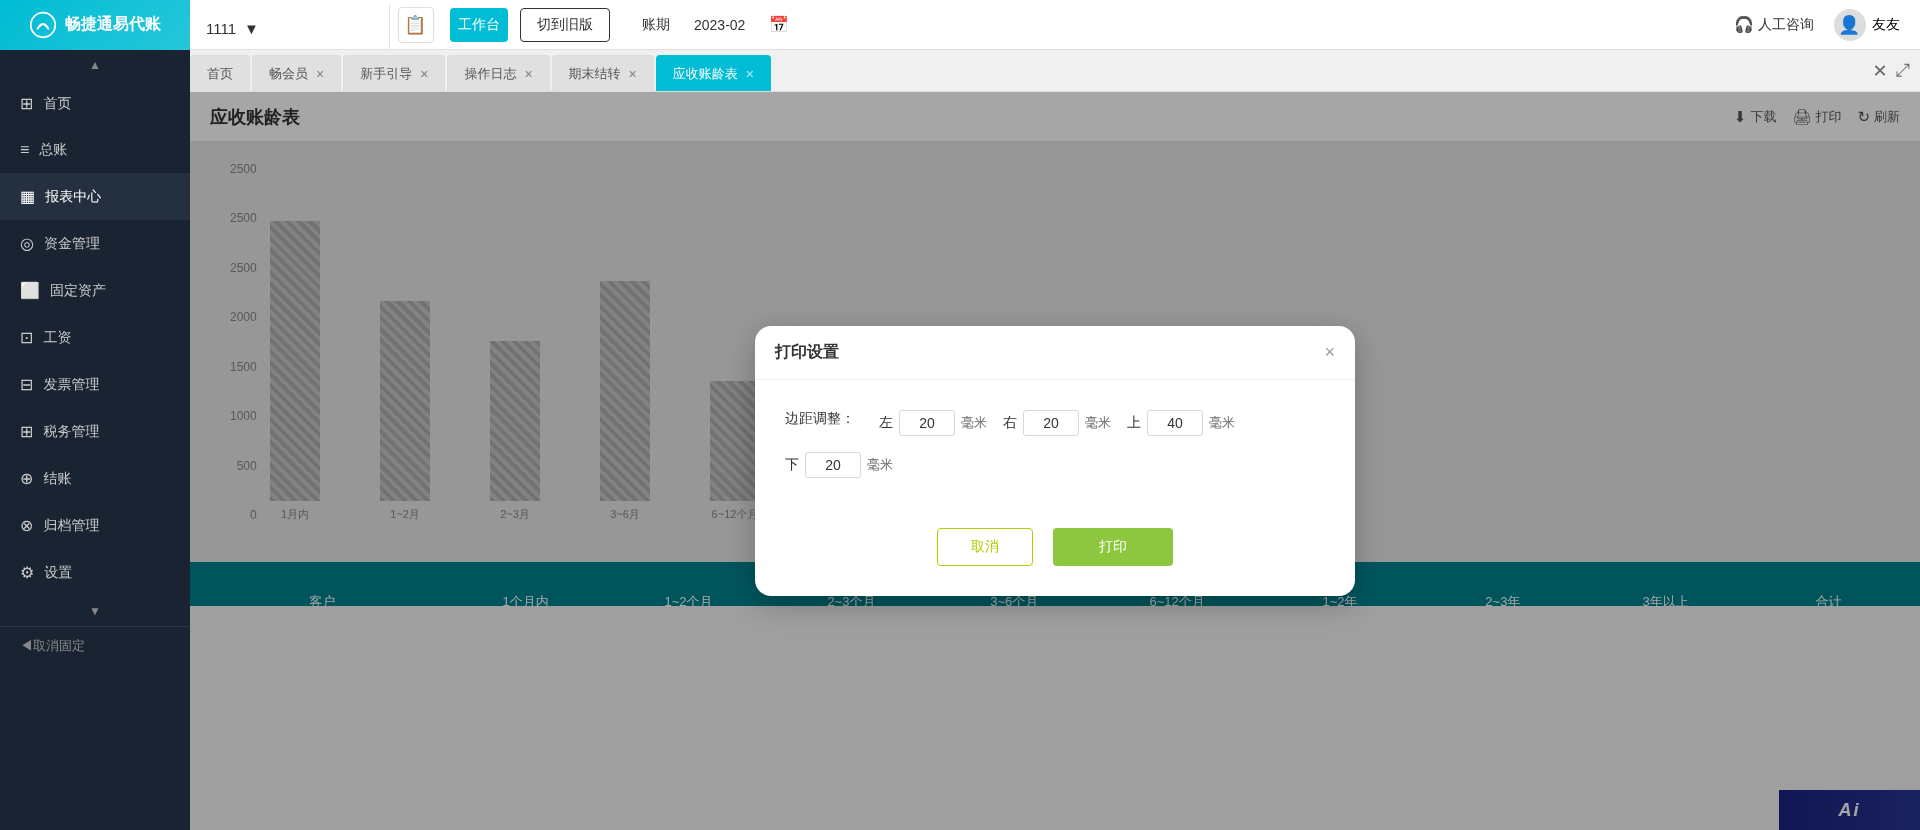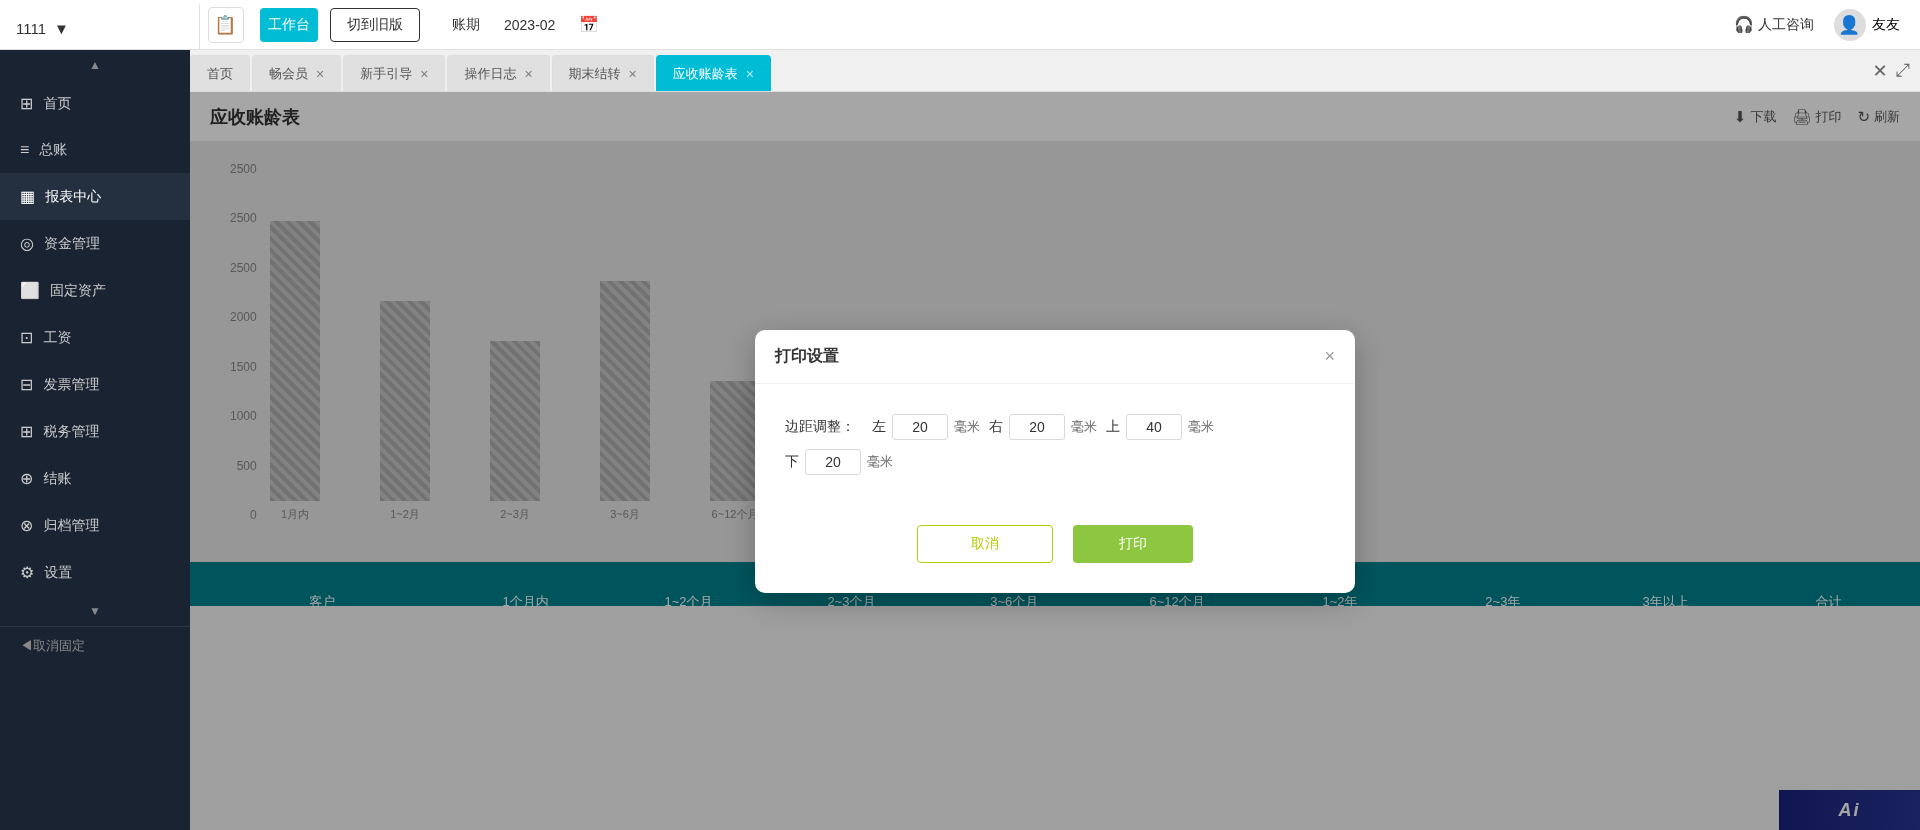--- a/index.html
+++ b/index.html
@@ -340,21 +340,21 @@
       background: rgba(0,0,0,0.35);
       display: flex;
       align-items: center;
       justify-content: center;
       z-index: 100;
     }
 
     
     .modal {
       background: #fff;
-      border-radius: 10px;
+      border-radius: 16px;
       width: 600px;
       box-shadow: 0 8px 32px rgba(0,0,0,0.25);
     }
     .modal-header {
       display: flex;
       align-items: center;
       justify-content: space-between;
       padding: 16px 20px;
       border-bottom: 1px solid #f0f0f0;
     }
@@ -366,22 +366,21 @@
     .modal-close {
       cursor: pointer;
       color: #999;
       font-size: 18px;
     }
     .modal-body {
       padding: 30px 30px;
     }
     .margin-row {
       display: flex;
-      align-items: center;
-      gap: 9px;
+      gap: 16px;
       flex-wrap: wrap;
     }
     .margin-label {
       font-size: 14px;
       color: #333;
       margin-right: 8px;
     }
     .margin-item {
       display: flex;
       align-items: center;
@@ -406,21 +405,21 @@
       font-size: 13px;
     }
     .modal-footer {
       display: flex;
       align-items: center;
       justify-content: center;
       gap: 20px;
       padding: 20px 30px 30px;
     }
     .btn-cancel {
-      width: 136px;
+      width: 96px;
       height: 38px;
       border: 1px solid #b5cc00;
       background: #fff;
       color: #b5cc00;
       border-radius: 4px;
       font-size: 14px;
       cursor: pointer;
     }
     .btn-print {
       width: 120px;
@@ -448,20 +447,27 @@
       font-size: 18px;
       font-style: italic;
       font-weight: bold;
       letter-spacing: 2px;
     }
   </style>
 </head>
 <body>
 
 <div class="top-header">
+  <div class="logo-area">
+    <svg class="logo-icon" viewBox="0 0 32 32" fill="none">
+      <circle cx="16" cy="16" r="14" stroke="#fff" stroke-width="2" fill="none"></circle>
+      <path d="M10 20 Q16 10 22 20" stroke="#fff" stroke-width="2.5" fill="none" stroke-linecap="round"></path>
+    </svg>
+    <span>畅捷通易代账</span>
+  </div>
 
   <div class="company-selector">
     <span>1111</span>
     <span class="dropdown-icon">▼</span>
   </div>
 
   <div class="calendar-icon-btn">
     <span>📋</span>
   </div>
 

